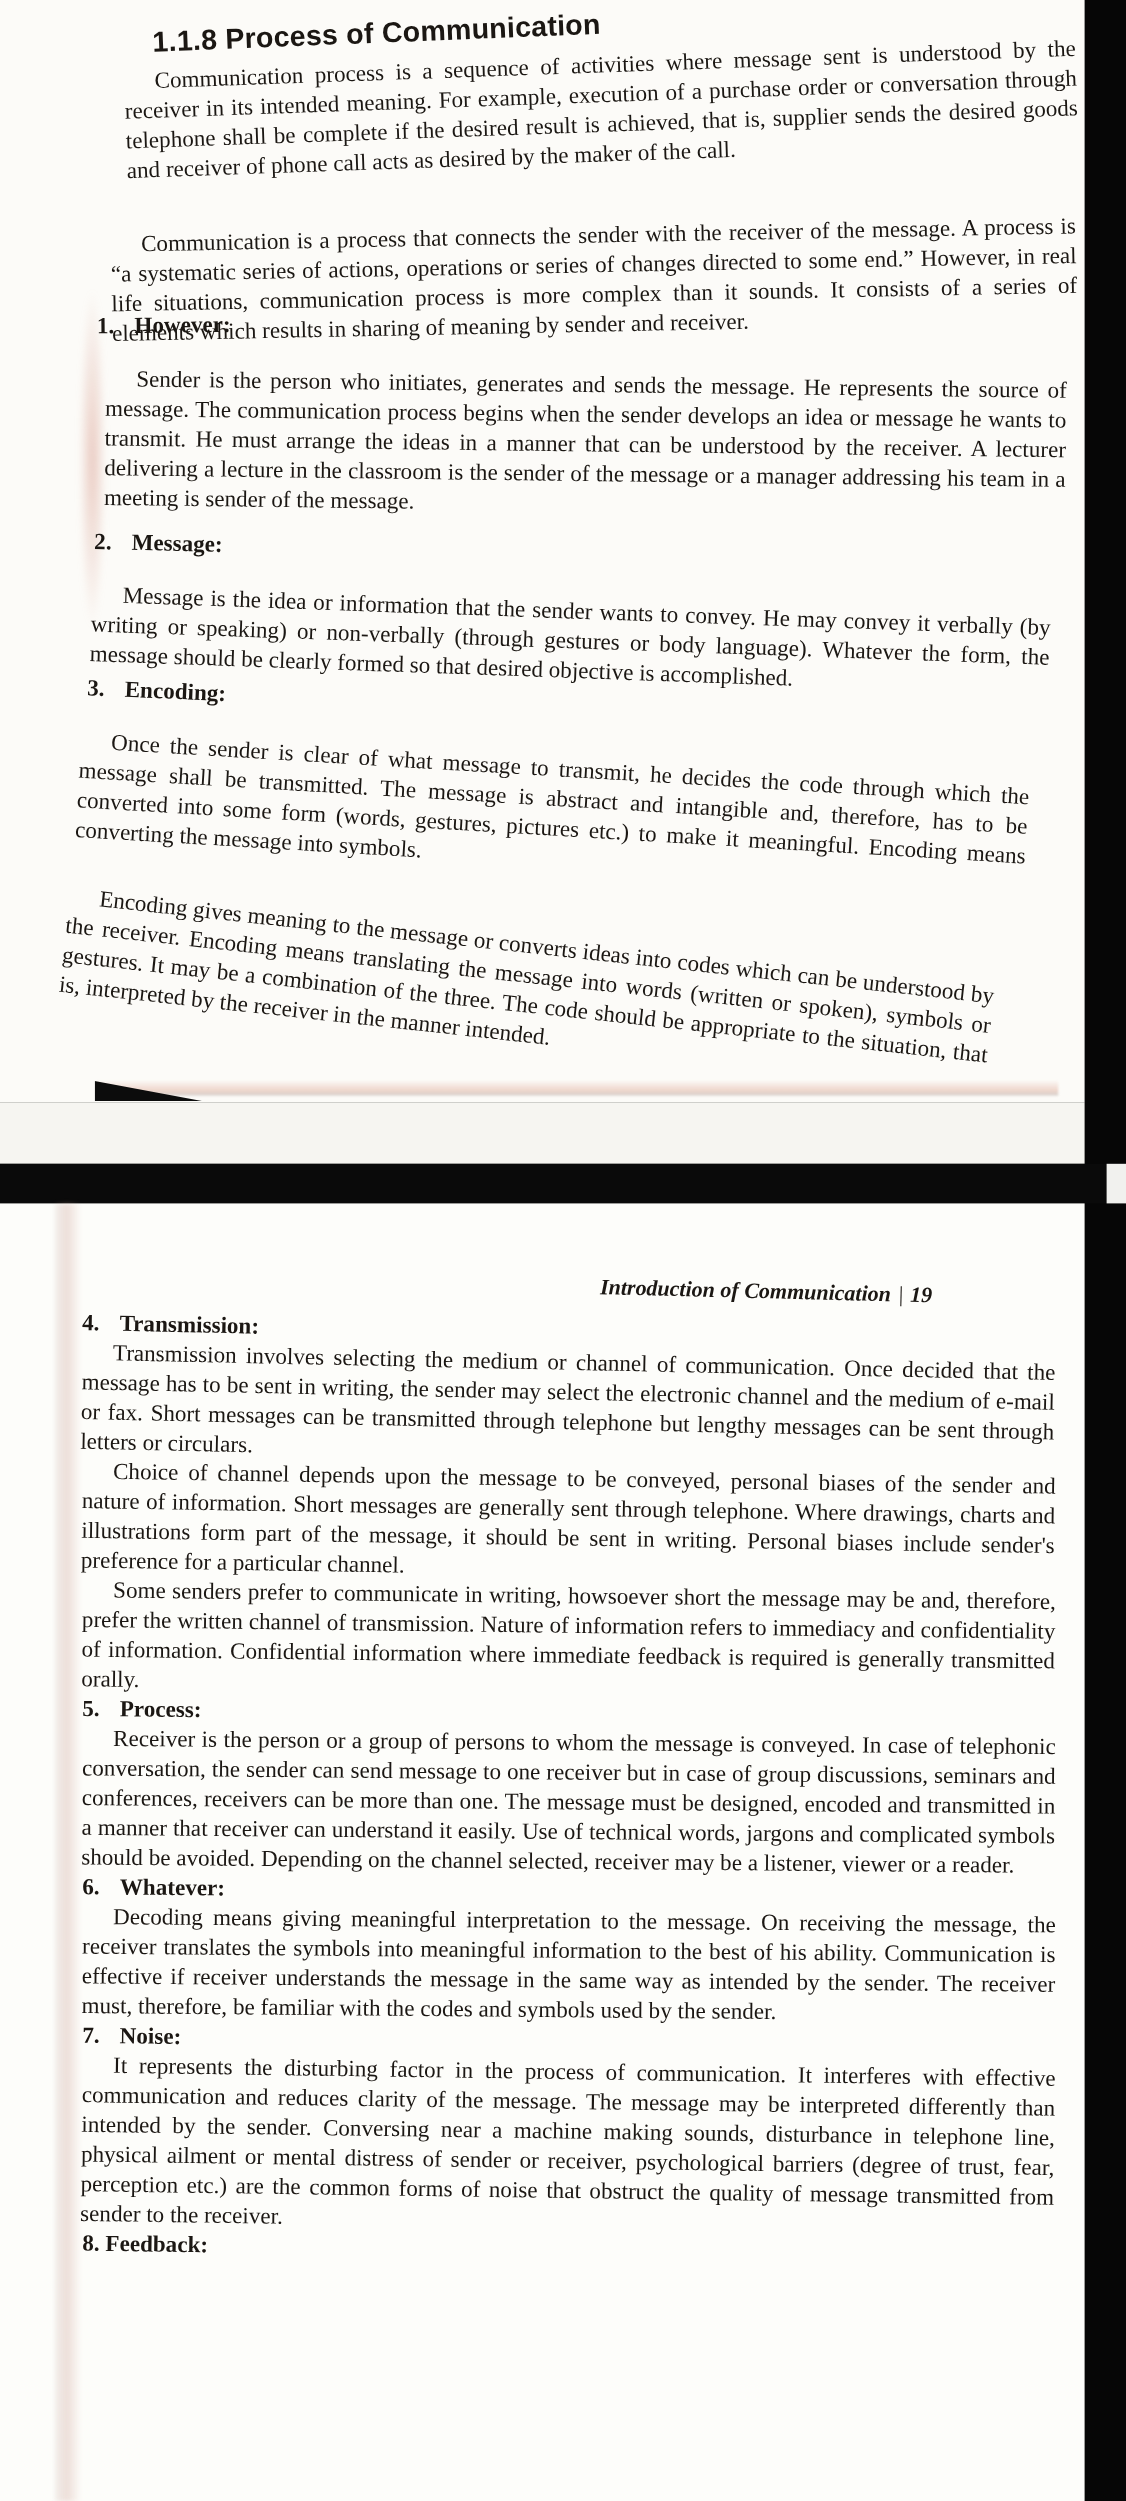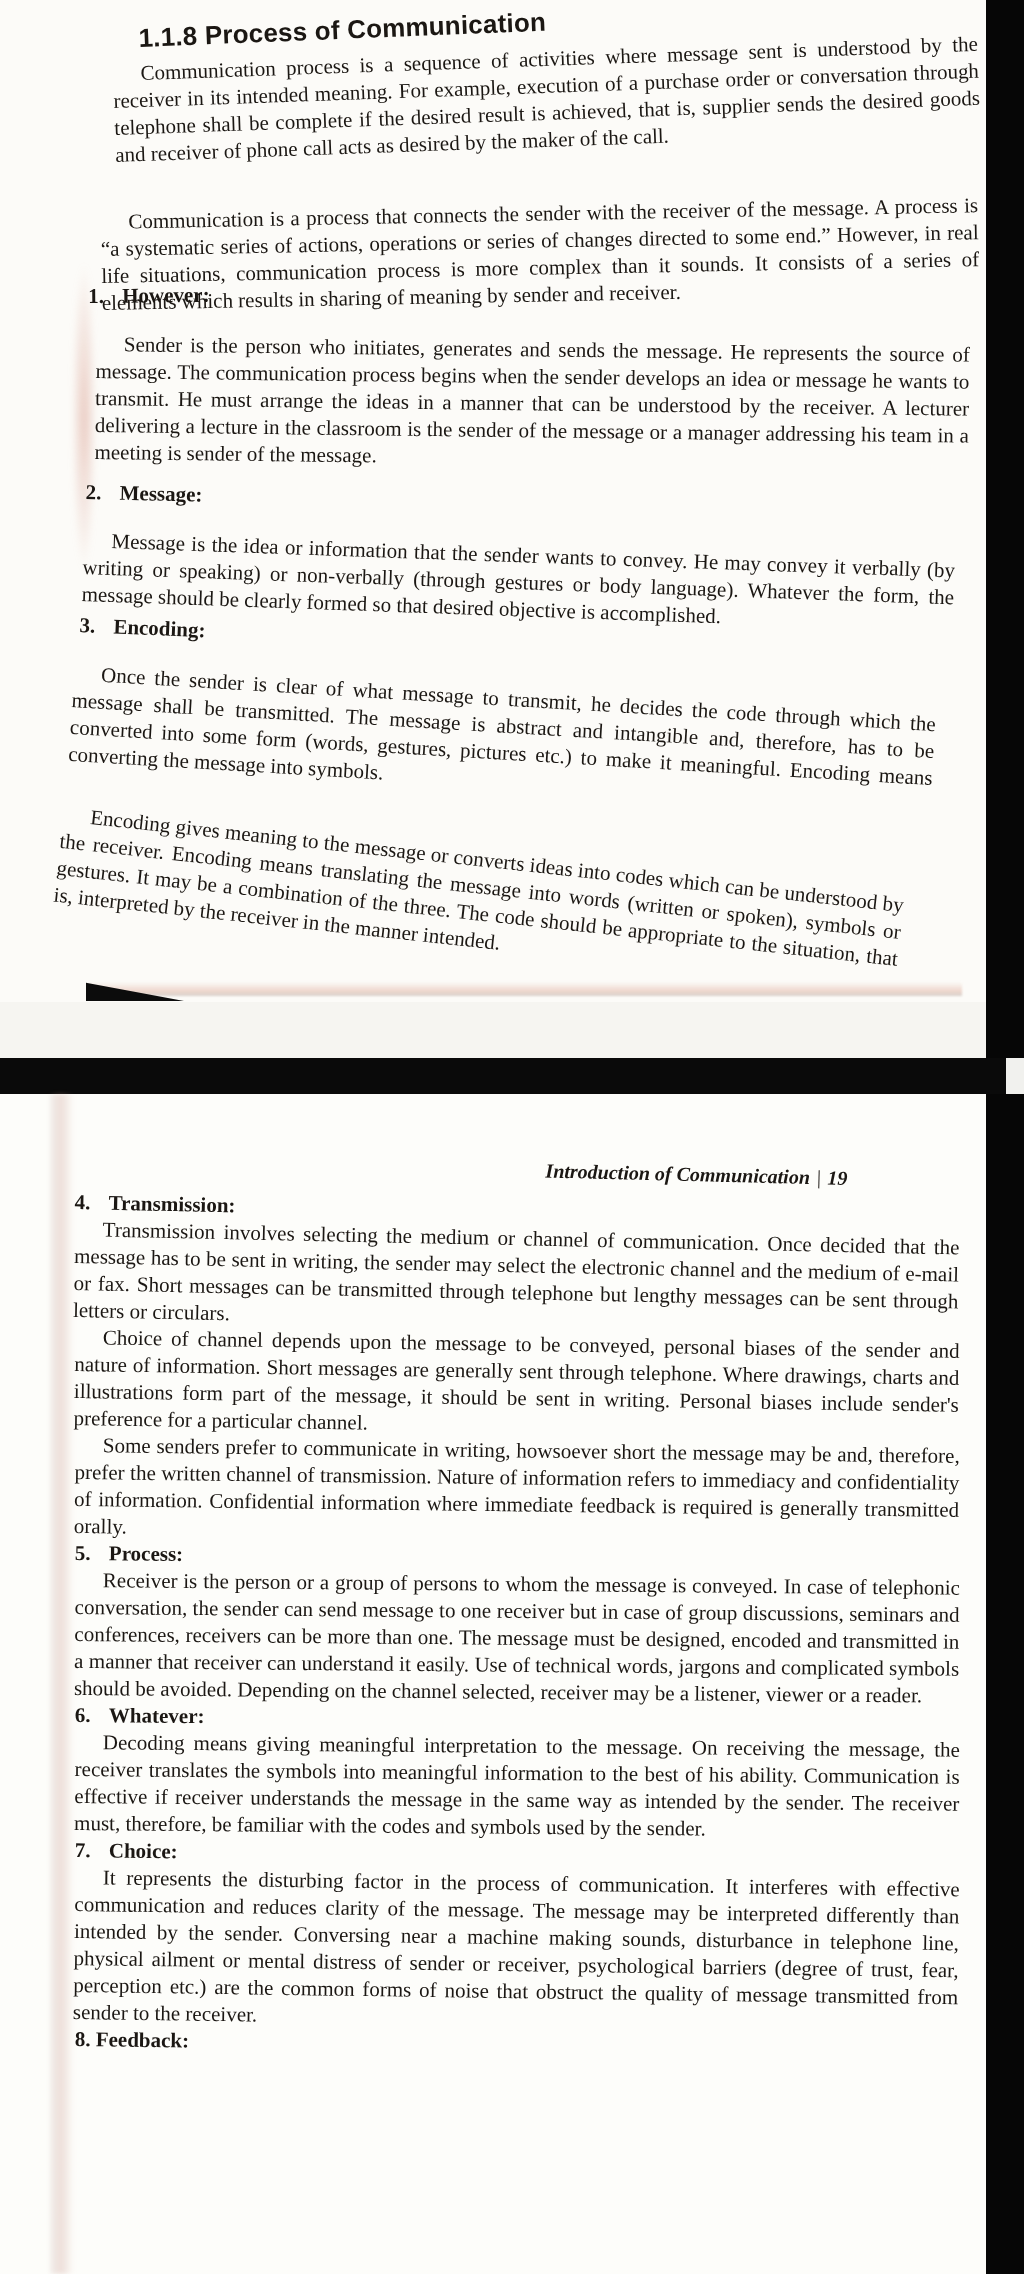--- a/index.html
+++ b/index.html
@@ -108,20 +108,20 @@
       <span class="num">5.</span><span>Process:</span>
     </div>
     <p class="jp r05">Receiver is the person or a group of persons to whom the message is conveyed. In case of telephonic conversation, the sender can send message to one receiver but in case of group discussions, seminars and conferences, receivers can be more than one. The message must be designed, encoded and transmitted in a manner that receiver can understand it easily. Use of technical words, jargons and complicated symbols should be avoided. Depending on the channel selected, receiver may be a listener, viewer or a reader.</p>
 
     <div class="ihead ih2 r05">
       <span class="num">6.</span><span>Whatever:</span>
     </div>
     <p class="jp r05">Decoding means giving meaningful interpretation to the message. On receiving the message, the receiver translates the symbols into meaningful information to the best of his ability. Communication is effective if receiver understands the message in the same way as intended by the sender. The receiver must, therefore, be familiar with the codes and symbols used by the sender.</p>
 
     <div class="ihead ih2 r08">
-      <span class="num">7.</span><span>Choice:</span>
+      <span class="num">7.</span><span>Noise:</span>
     </div>
     <p class="jp r08">It represents the disturbing factor in the process of communication. It interferes with effective communication and reduces clarity of the message. The message may be interpreted differently than intended by the sender. Conversing near a machine making sounds, disturbance in telephone line, physical ailment or mental distress of sender or receiver, psychological barriers (degree of trust, fear, perception etc.) are the common forms of noise that obstruct the quality of message transmitted from sender to the receiver.</p>
 
     <div class="cutline">8. Feedback:</div>
   </div>
 
 </div>
 
 </body></html>

